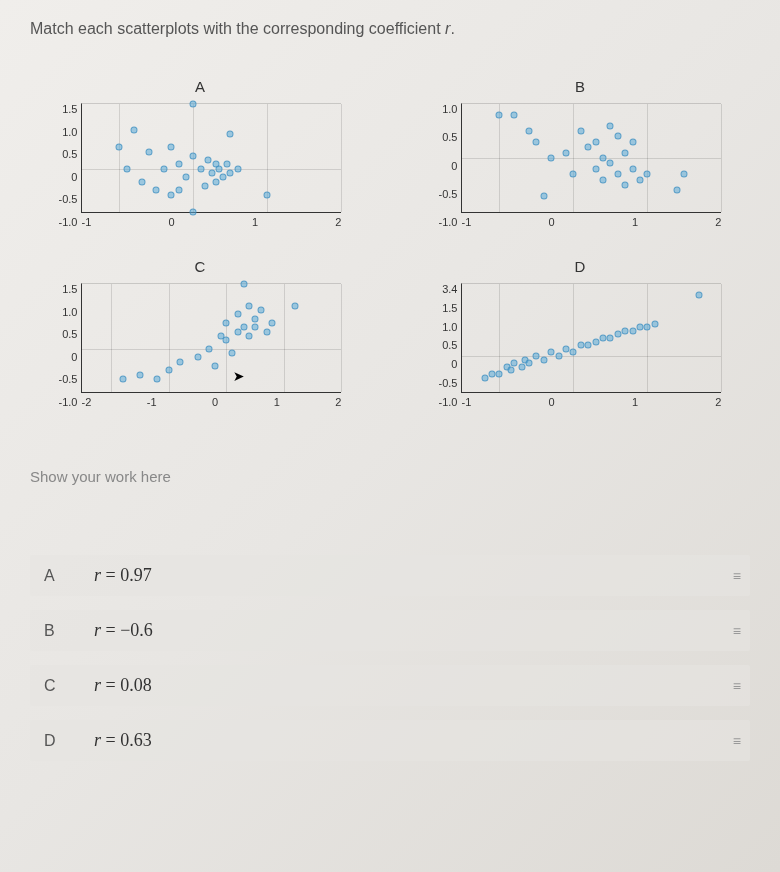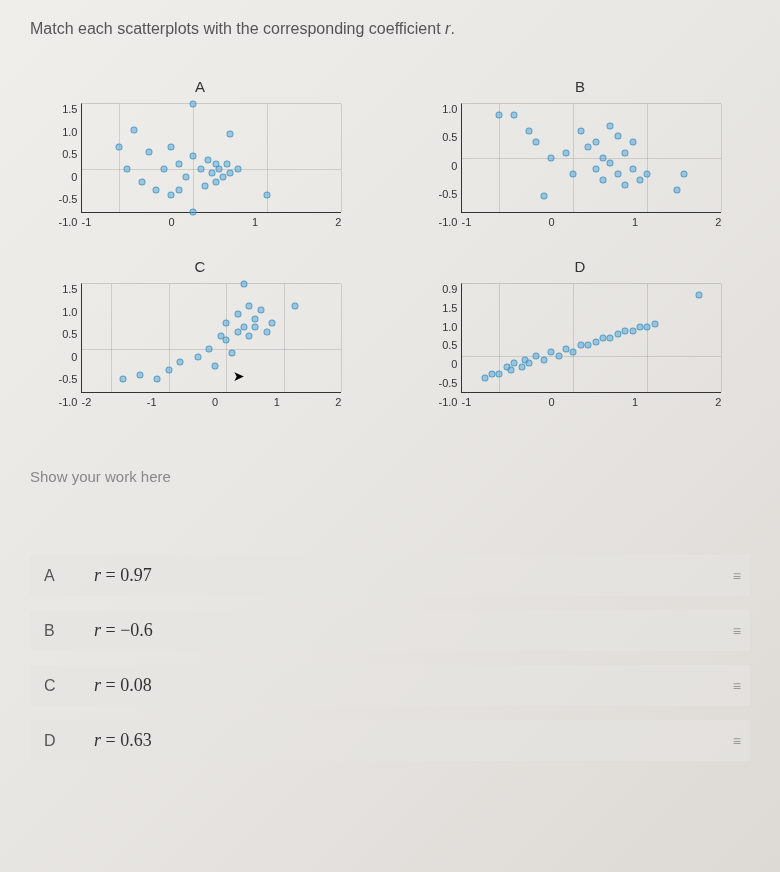--- a/index.html
+++ b/index.html
@@ -300,21 +300,21 @@
             <div>1</div>
             <div>2</div>
           </div>
       </div>
     </div>
   </div>
   <div class="chart-cell">
     <div class="chart-title">D</div>
     <div class="chart-wrapper">
       <div class="y-labels" id="ylabels-3">
-          <div>0.9</div>
+          <div>3.4</div>
           <div>1.5</div>
           <div>1.0</div>
           <div>0.5</div>
           <div>0</div>
           <div>-0.5</div>
           <div>-1.0</div>
         </div>
       <div class="plot-col">
         <div class="plot-area" id="plot-3">
             <div class="gridline-v" style="left: 14.2857%;"></div>

